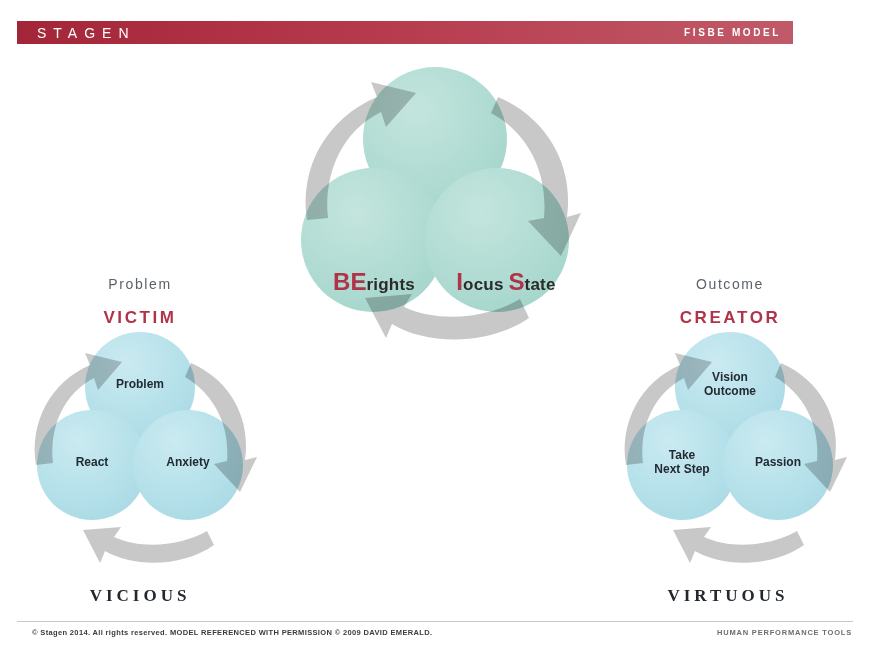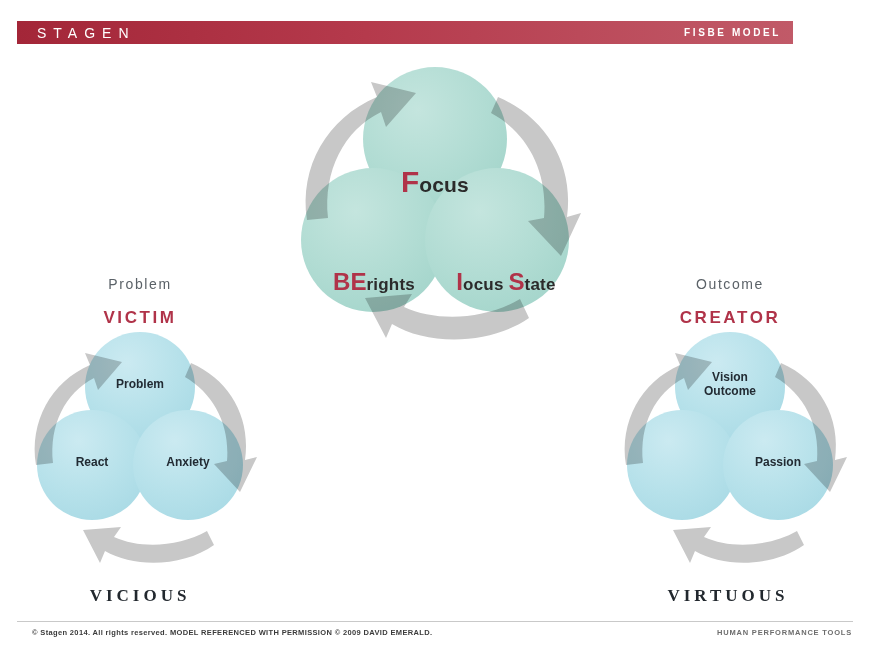--- a/index.html
+++ b/index.html
@@ -178,23 +178,20 @@
       <path d="M244,263 C205,290 143,291 107,269 L101,283 L80,243 L127,239 L119,252 C151,267 200,265 235,244 Z"></path>
     </g>
 
     <g style="mix-blend-mode:multiply;">
       <circle cx="150" cy="84" r="72" fill="url(#tealGrad)"></circle>
       <circle cx="88" cy="185" r="72" fill="url(#tealGrad)"></circle>
       <circle cx="212" cy="185" r="72" fill="url(#tealGrad)"></circle>
     </g>
   </svg>
 
-  <div class="main-label" style="left:0; top:110px; width:300px; font-size:21px; text-align:center;">
-    <span class="cap">F</span><span class="rest">ocus</span>
-  </div>
 
   <div class="main-label" style="left:0; top:213px; width:178px; font-size:17px; text-align:center;">
     <span class="cap">BE</span><span class="rest">rights</span>
   </div>
 
   <div class="main-label" style="left:142px; top:213px; width:158px; font-size:17px; text-align:center;">
     <span class="cap">I</span><span class="rest">ocus</span><span class="rest">&nbsp;</span><span class="cap">S</span><span class="rest">tate</span>
   </div>
 </div>
 
@@ -264,20 +261,22 @@
 
     <g style="mix-blend-mode:multiply;">
       <circle cx="122" cy="62" r="55" fill="url(#blueGradB)"></circle>
       <circle cx="74" cy="140" r="55" fill="url(#blueGradB)"></circle>
       <circle cx="170" cy="140" r="55" fill="url(#blueGradB)"></circle>
     </g>
   </svg>
 
   <div class="circle-label" style="left:62px; top:46px; width:120px; font-size:12px;">Vision
 Outcome</div>
+  <div class="circle-label" style="left:14px; top:124px; width:120px; font-size:12px;">Take
+Next Step</div>
   <div class="circle-label" style="left:116px; top:131px; width:108px; font-size:12px;">Passion</div>
 </div>
 
 <div class="cluster-foot" style="left:598px; top:586px;">VIRTUOUS</div>
 
 <div class="footer-rule"></div>
 <div class="footer-left">© Stagen 2014. All rights reserved.   MODEL REFERENCED WITH PERMISSION © 2009 DAVID EMERALD.</div>
 <div class="footer-right">HUMAN PERFORMANCE TOOLS</div>
 
 </body></html>

